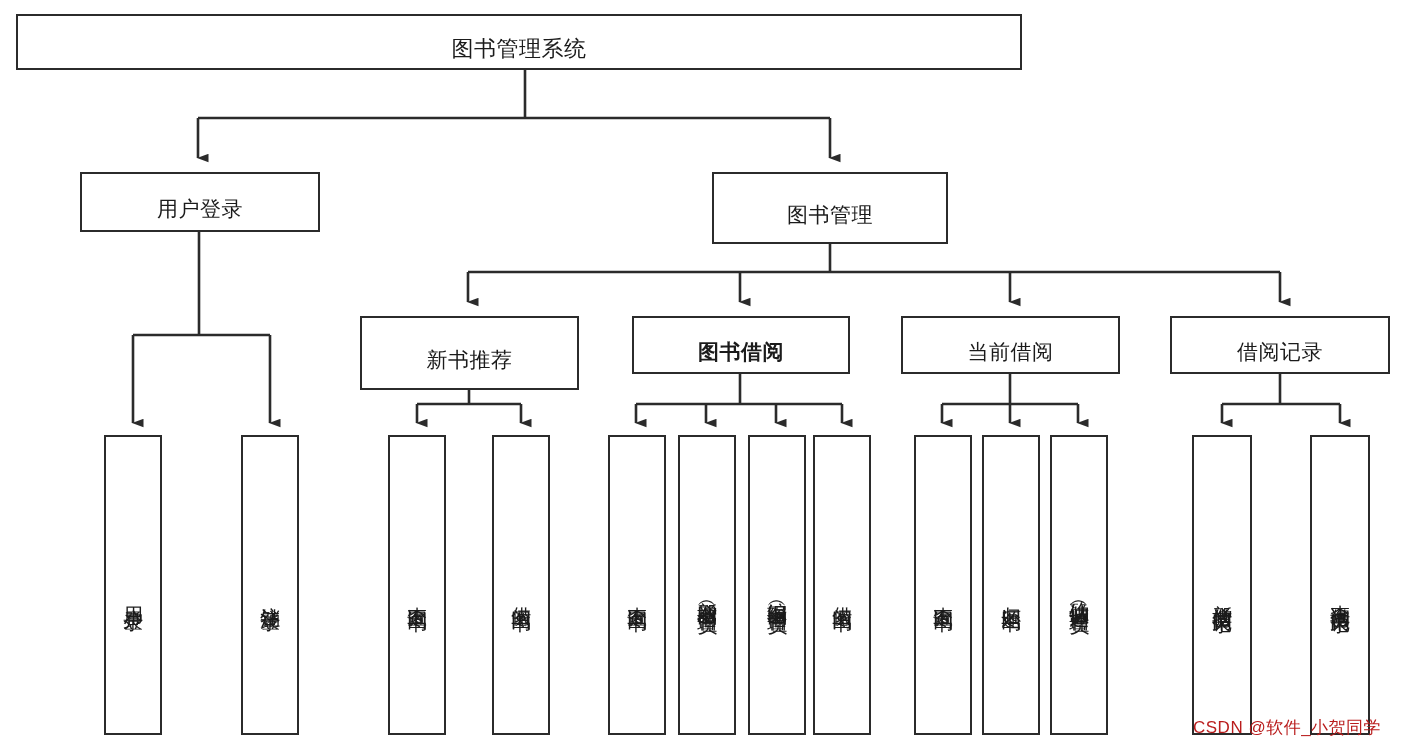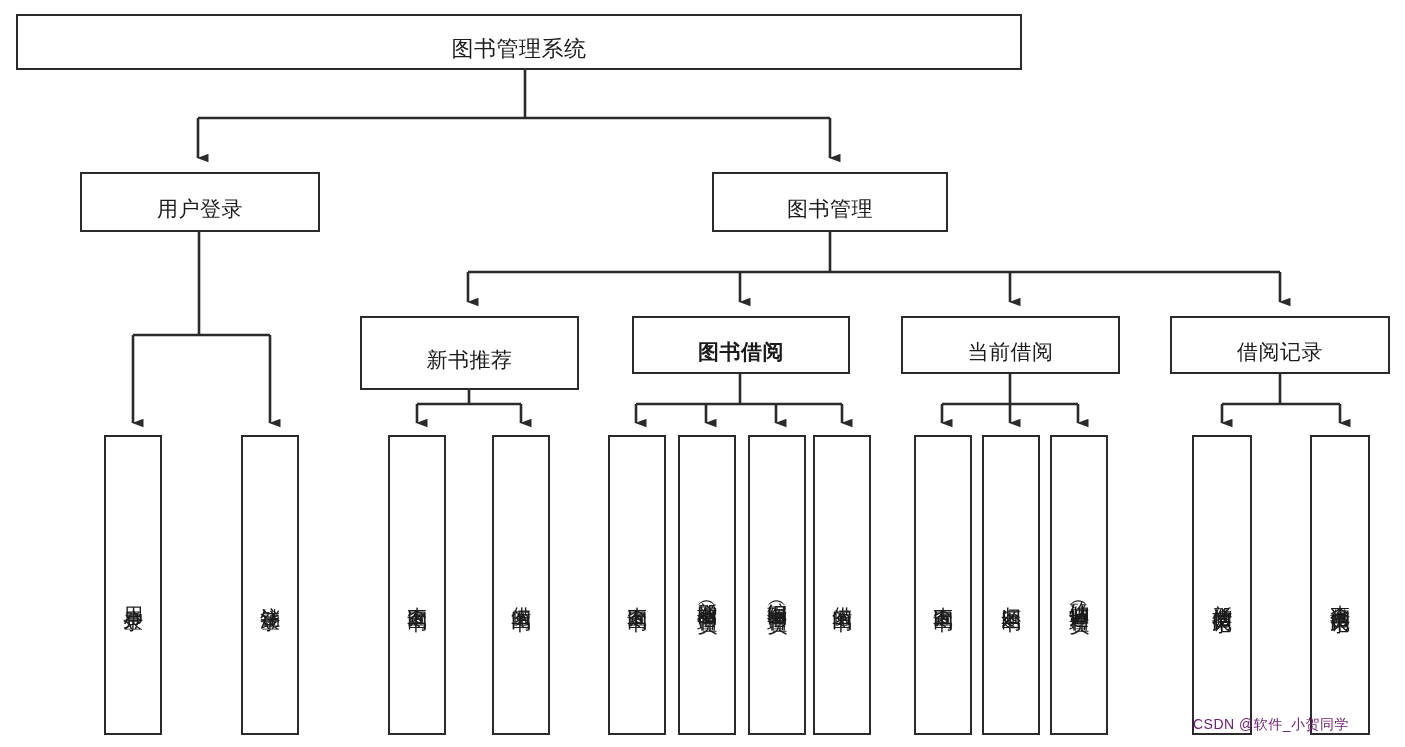--- a/index.html
+++ b/index.html
@@ -55,22 +55,22 @@
     line-height: 1.28;
     letter-spacing: 2px;
     white-space: normal;
     max-height: 272px;
   }
   .node.leaf.tall .label {
     max-height: 288px;
   }
   .watermark {
     position: absolute;
-    font-size: 14px;
-    color: #701a75;
+    font-size: 17px;
+    color: #b91c1c;
     white-space: nowrap;
     letter-spacing: 0.5px;
   }
 </style>
 </head>
 <body>
 
 <div id="canvas">
 
   <svg class="wires" viewBox="0 0 1405 747">
@@ -123,21 +123,21 @@
     </g>
   </svg>
 
   <div class="node root" style="left:16px; top:14px; width:1006px; height:56px;">
     <span class="label">图书管理系统</span>
   </div>
 
   <div class="node" style="left:80px; top:172px; width:240px; height:60px;">
     <span class="label">用户登录</span>
   </div>
-  <div class="node" style="left:712px; top:172px; width:236px; height:60px;">
+  <div class="node" style="left:712px; top:172px; width:236px; height:72px;">
     <span class="label">图书管理</span>
   </div>
 
   <div class="node" style="left:360px; top:316px; width:219px; height:74px;">
     <span class="label">新书推荐</span>
   </div>
   <div class="node" style="left:632px; top:316px; width:218px; height:58px;font-weight:bold;">
     <span class="label">图书借阅</span>
   </div>
   <div class="node" style="left:901px; top:316px; width:219px; height:58px;">

